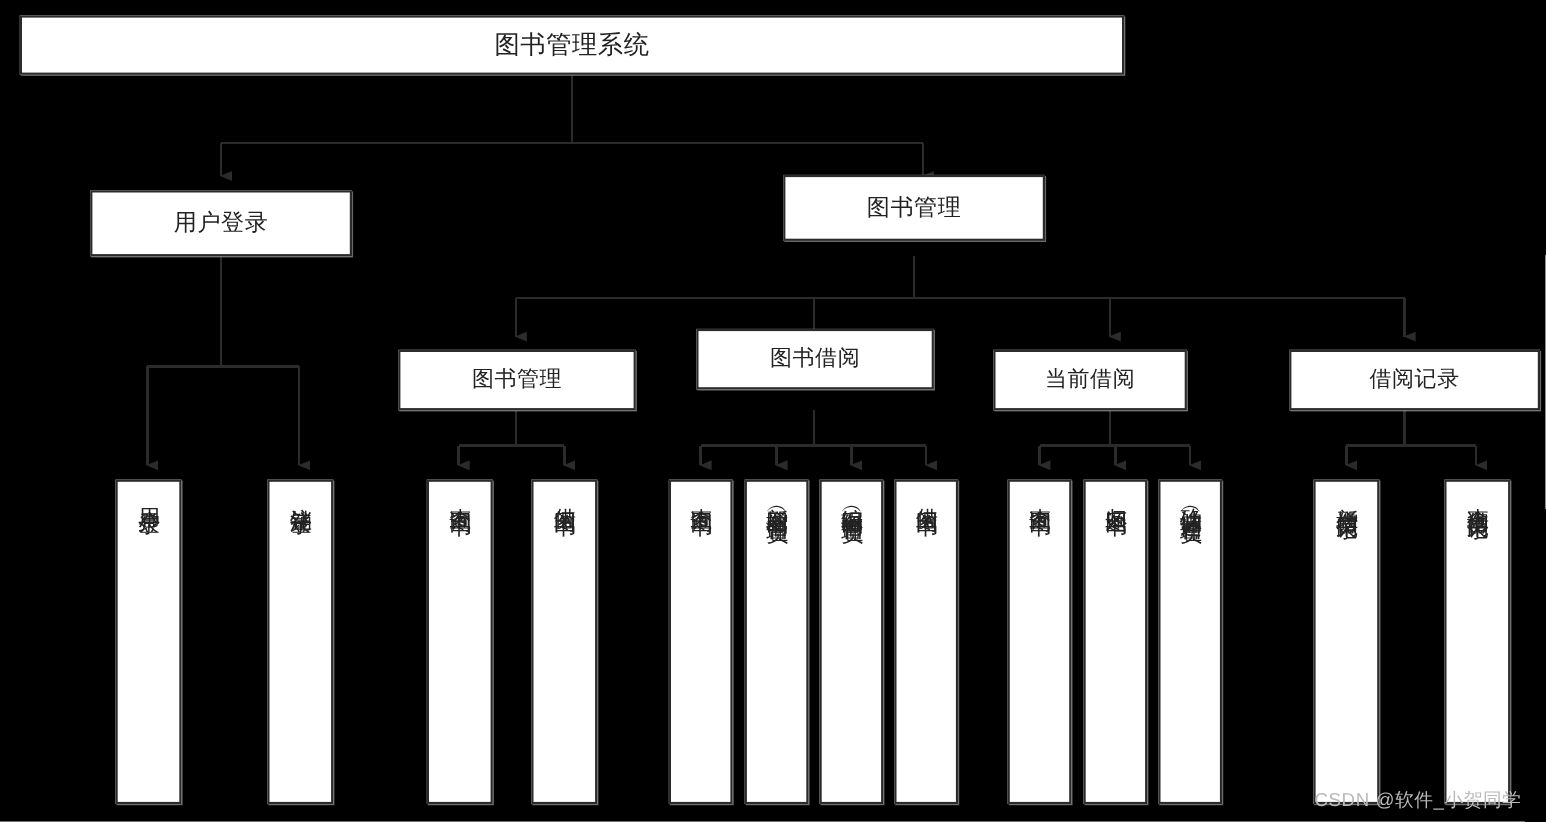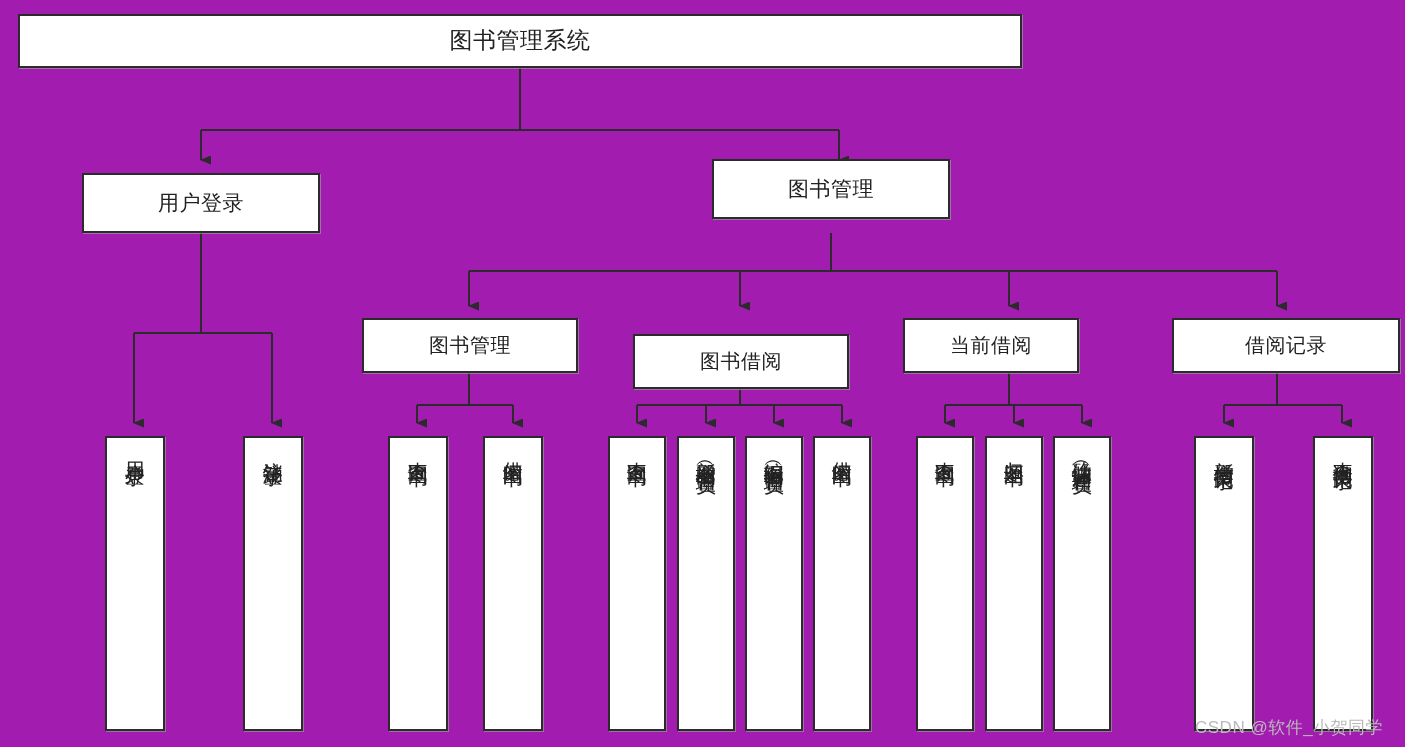--- a/index.html
+++ b/index.html
@@ -8,21 +8,21 @@
     padding: 0;
     background: #ffffff;
   }
   body {
     font-family: "Liberation Sans", "DejaVu Sans", sans-serif;
   }
   #diagram-root {
     position: relative;
     width: 1405px;
     height: 747px;
-    background: #a21caf;
+    background: #000000;
     overflow: hidden;
   }
   svg.diagram-canvas {
     position: absolute;
     left: 0;
     top: 0;
     width: 1405px;
     height: 747px;
   }
   .node-box {
@@ -129,21 +129,21 @@
   <div class="node-box node-l1" style="left: 82px; top: 173px; width: 238px; height: 60px;">
     <span class="node-label">用户登录</span>
   </div>
   <div class="node-box node-l1" style="left: 712px; top: 159px; width: 238px; height: 60px;">
     <span class="node-label">图书管理</span>
   </div>
 
   <div class="node-box node-l2" style="left: 362px; top: 318px; width: 216px; height: 55px;">
     <span class="node-label">图书管理</span>
   </div>
-  <div class="node-box node-l2" style="left: 633px; top: 334px; width: 216px; height: 55px;">
+  <div class="node-box node-l2" style="left: 633px; top: 299px; width: 216px; height: 55px;">
     <span class="node-label">图书借阅</span>
   </div>
   <div class="node-box node-l2" style="left: 903px; top: 318px; width: 176px; height: 55px;">
     <span class="node-label">当前借阅</span>
   </div>
   <div class="node-box node-l2" style="left: 1172px; top: 318px; width: 228px; height: 55px;">
     <span class="node-label">借阅记录</span>
   </div>
 
   <div class="node-box node-leaf" style="left: 105px; top: 436px; width: 60px; height: 295px;">

